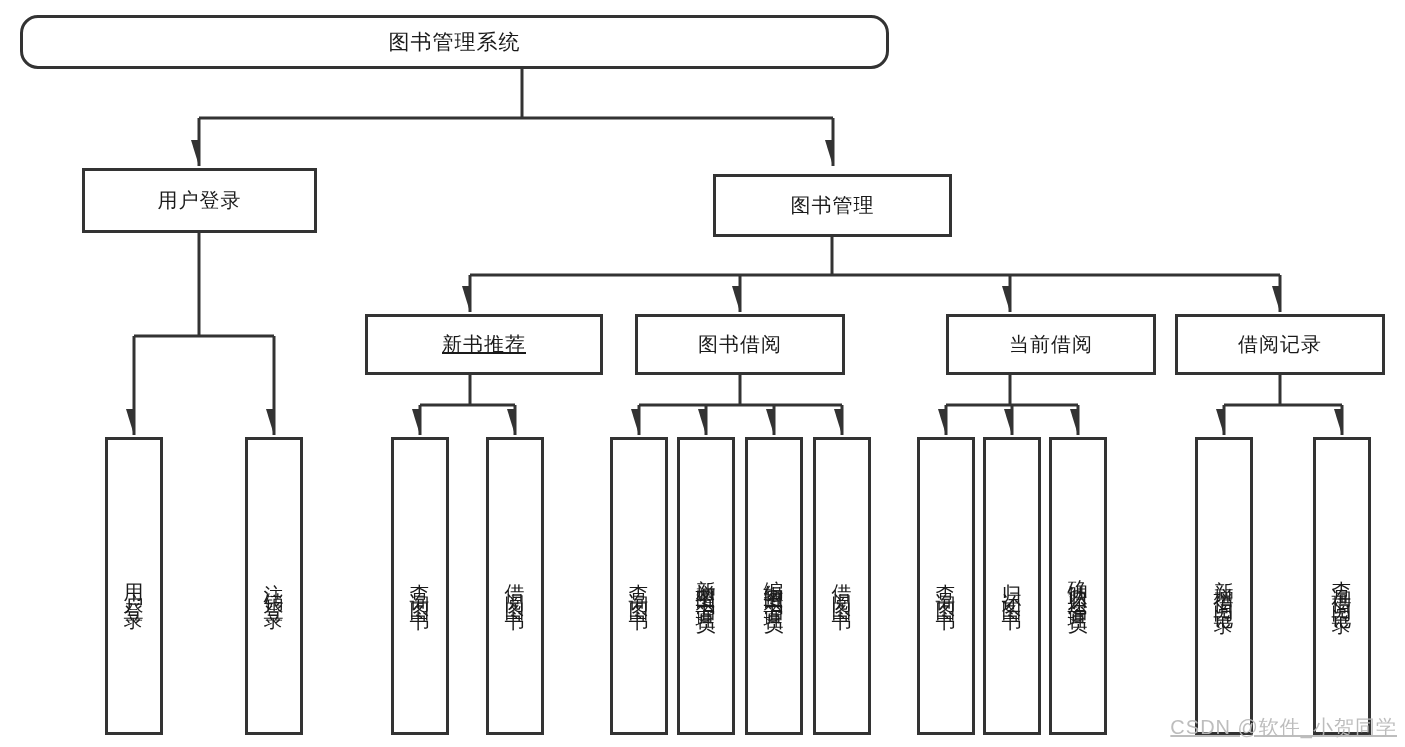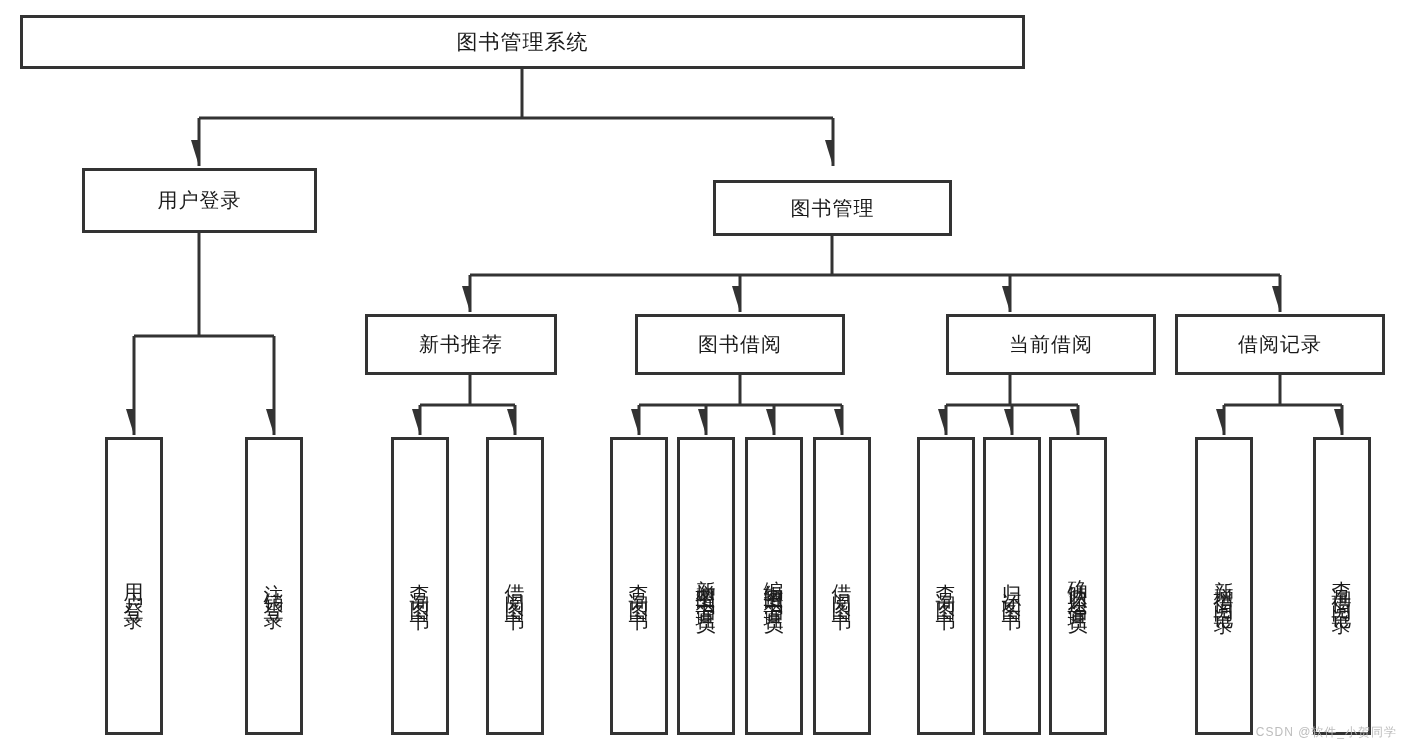--- a/index.html
+++ b/index.html
@@ -35,25 +35,26 @@
   .vtext {
     writing-mode: vertical-rl;
     text-orientation: mixed;
     letter-spacing: 9px;
     line-height: 1;
   }
   .watermark {
     position: absolute;
     right: 8px;
     bottom: 6px;
-    font-size: 12px;
+    font-size: 20px;
     color: rgba(185, 185, 185, 0.95);
     letter-spacing: 1px;
     z-index: 10;
     white-space: nowrap;
+    text-decoration: underline;
   }
 </style>
 </head>
 <body>
 
 <div class="canvas">
 
   <svg class="connectors" width="1405" height="747" viewBox="0 0 1405 747" xmlns="http://www.w3.org/2000/svg">
     <defs>
       <marker id="ah" markerUnits="userSpaceOnUse" markerWidth="30" markerHeight="18" refX="26" refY="0" orient="auto">
@@ -97,26 +98,26 @@
       <line x1="1012" y1="405" x2="1012" y2="435" marker-end="url(#ah)"></line>
       <line x1="1078" y1="405" x2="1078" y2="435" marker-end="url(#ah)"></line>
 
       <path d="M1280,375 V405"></path>
       <path d="M1224,405 H1342"></path>
       <line x1="1224" y1="405" x2="1224" y2="435" marker-end="url(#ah)"></line>
       <line x1="1342" y1="405" x2="1342" y2="435" marker-end="url(#ah)"></line>
     </g>
   </svg>
 
-  <div class="node hbox root-box" style="left:20px; top:15px; width:1005px; height:54px;">图书管理系统</div>
+  <div class="node hbox root-box" style="left:20px; top:15px; width:869px; height:54px;border-radius:18px;">图书管理系统</div>
 
   <div class="node hbox" style="left:82px; top:168px; width:235px; height:65px;">用户登录</div>
-  <div class="node hbox" style="left:713px; top:180px; width:239px; height:56px;">图书管理</div>
+  <div class="node hbox" style="left:713px; top:174px; width:239px; height:63px;">图书管理</div>
 
-  <div class="node hbox" style="left:365px; top:314px; width:192px; height:61px;">新书推荐</div>
+  <div class="node hbox" style="left:365px; top:314px; width:238px; height:61px;text-decoration:underline;">新书推荐</div>
   <div class="node hbox" style="left:635px; top:314px; width:210px; height:61px;font-family:Liberation Serif, serif;">图书借阅</div>
   <div class="node hbox" style="left:946px; top:314px; width:210px; height:61px;">当前借阅</div>
   <div class="node hbox" style="left:1175px; top:314px; width:210px; height:61px;text-align:right;">借阅记录</div>
 
   <div class="node vbox" style="left:105px; top:437px; width:58px; height:298px;">
     <span class="vtext">用户登录</span>
   </div>
   <div class="node vbox" style="left:245px; top:437px; width:58px; height:298px;">
     <span class="vtext">注销登录</span>
   </div>

